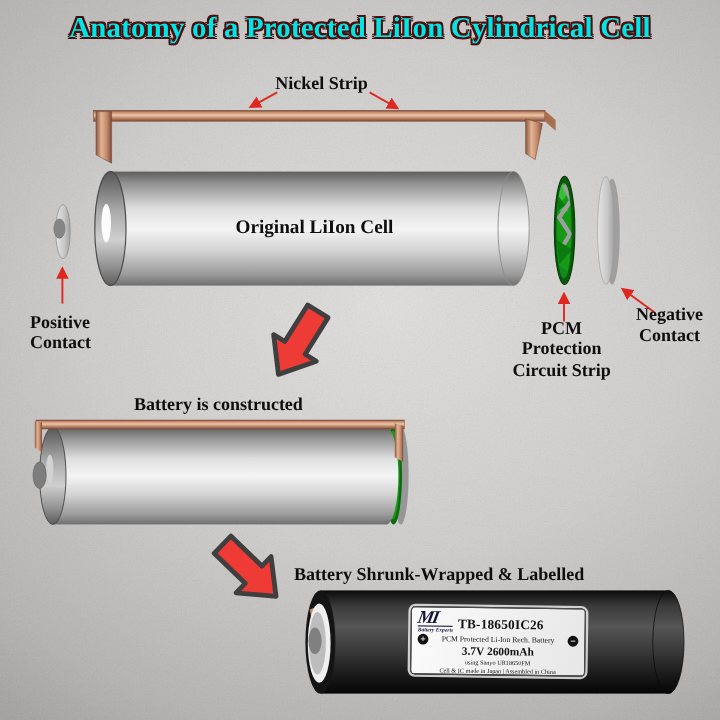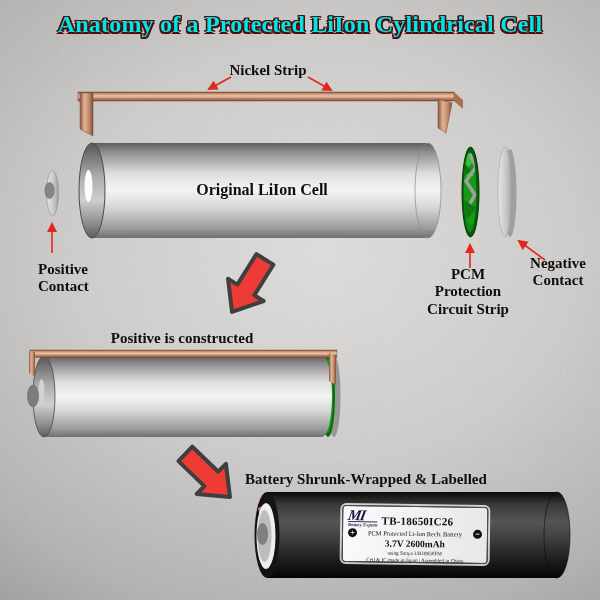--- a/index.html
+++ b/index.html
@@ -187,31 +187,31 @@
       <ellipse cx="262.5" cy="534" rx="5.5" ry="11" fill="#808080"></ellipse>
     </g>
   </svg>
 
   <div class="title">Anatomy of a Protected LiIon Cylindrical Cell</div>
 
   <div class="lbl" style="left:213px;top:62px;width:110px;text-align:center;">Nickel Strip</div>
 
   <div class="lbl" style="left:157px;top:181px;width:210px;text-align:center;font-size:16px;">Original LiIon Cell</div>
 
-  <div class="lbl" style="left:25px;top:261px;width:80px;text-align:left;margin-left:13px;">Positive
+  <div class="lbl" style="left:25px;top:261px;width:80px;text-align:left;">Positive
 Contact</div>
 
   <div class="lbl" style="left:403px;top:266px;width:130px;text-align:center;">PCM
 Protection
 Circuit Strip</div>
 
   <div class="lbl" style="left:512px;top:255px;width:92px;text-align:center;">Negative
 Contact</div>
 
-  <div class="lbl" style="left:82px;top:330px;width:200px;text-align:center;">Positive is constructed</div>
+  <div class="lbl" style="left:82px;top:330px;width:200px;text-align:center;">Battery is constructed</div>
 
   <div class="lbl" style="left:245px;top:471px;width:310px;text-align:left;">Battery Shrunk-Wrapped &amp; Labelled</div>
 
   <div class="plate">
     <div class="plate-head">
       <div>
         <div class="logo">MI</div>
         <div class="logo-sub">Battery Experts</div>
       </div>
       <div class="model">TB-18650IC26</div>

